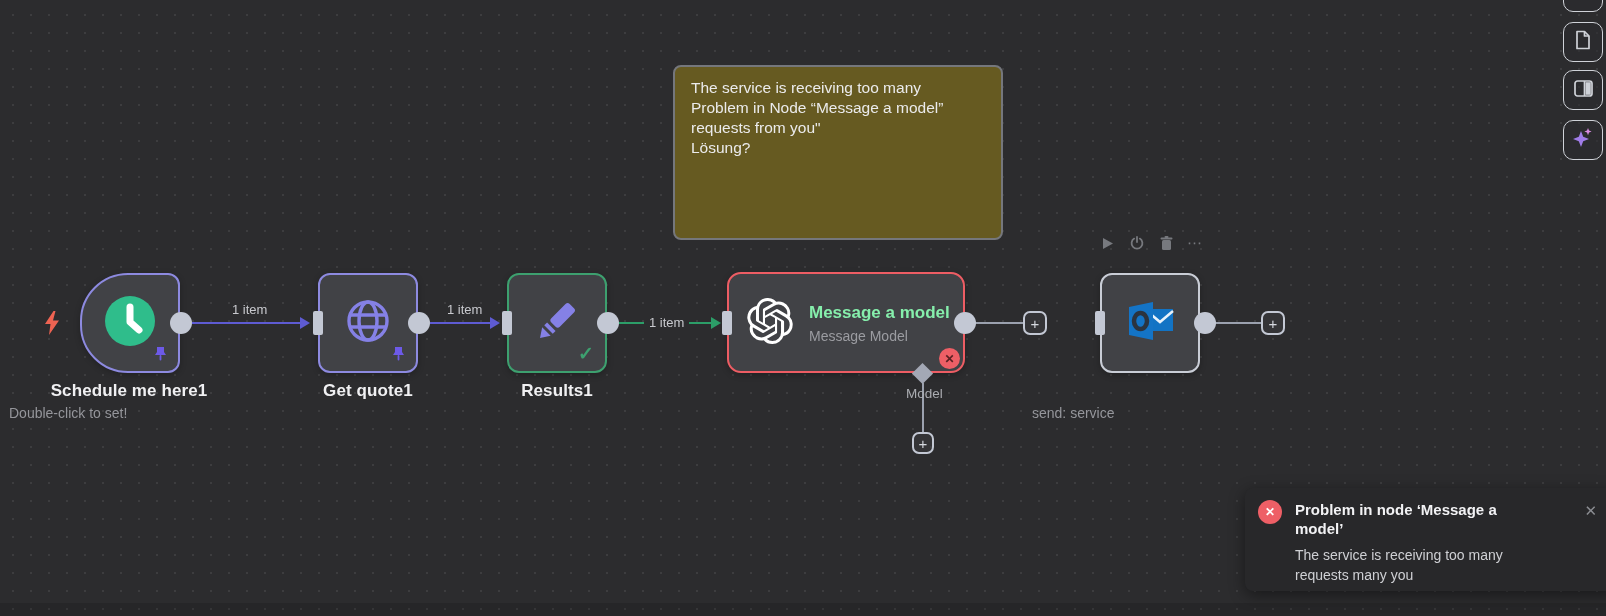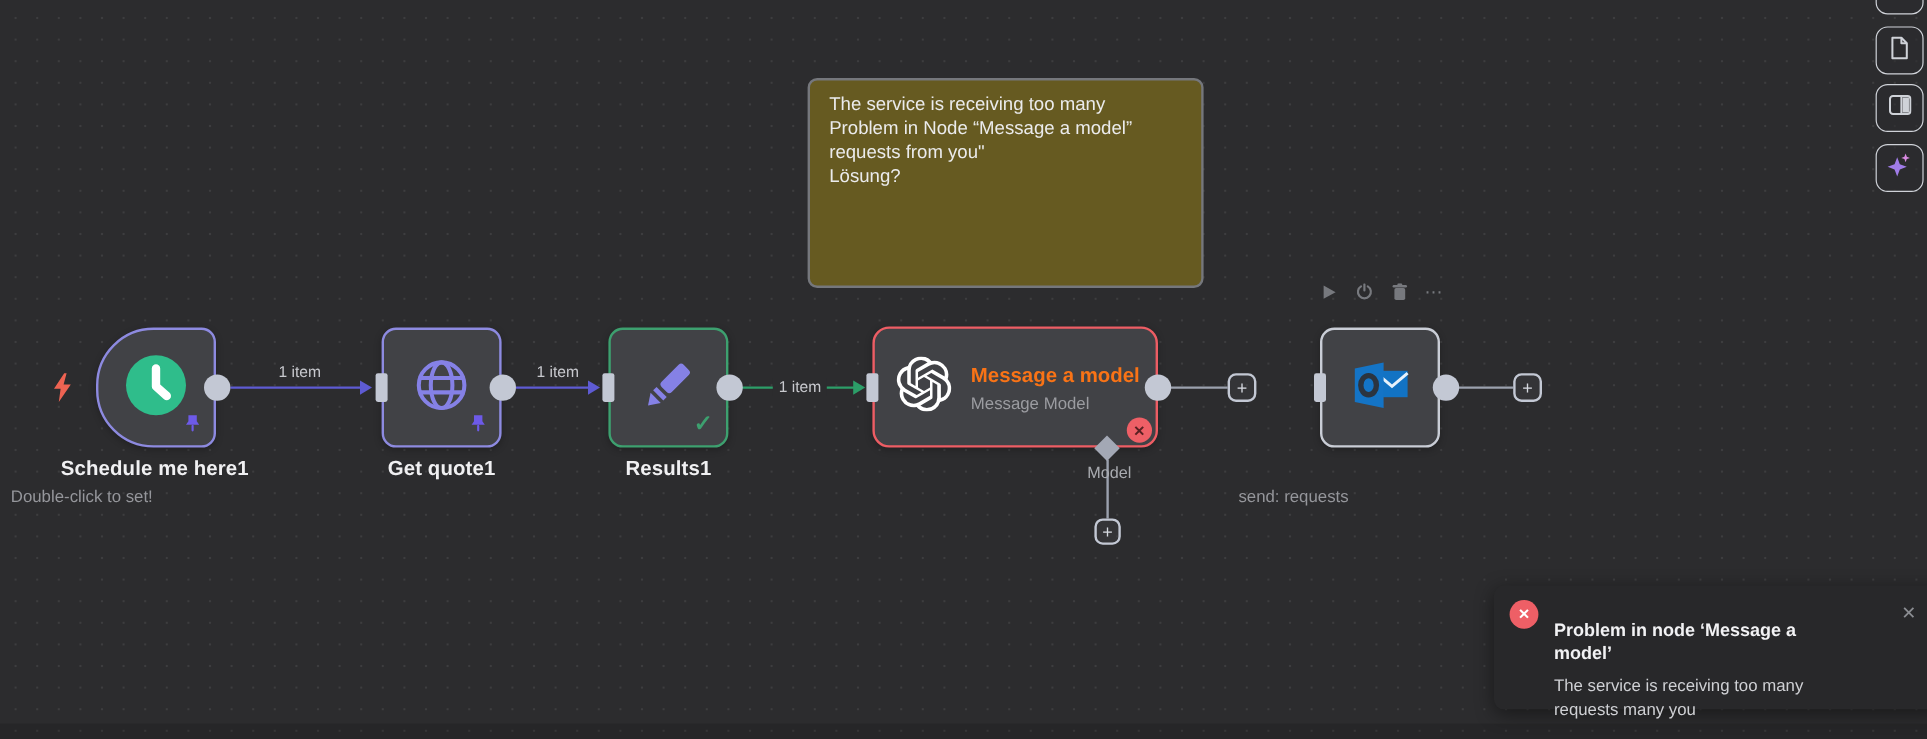--- a/index.html
+++ b/index.html
@@ -43,21 +43,21 @@
     position:absolute; width:240px; text-align:left;
     font-size:14px; color:#95969b;
   }
 
   .corner-badge { position:absolute; right:11px; bottom:6px; }
   .check-glyph { color:#3da06f; font-size:19px; font-weight:700; }
 
   
   .model-inner { display:flex; align-items:center; padding-left:18px; gap:16px; }
   .model-text  { display:flex; flex-direction:column; }
-  .model-title { font-size:17px; font-weight:700; color:#f97316; line-height:21px; width:150px; }
+  .model-title { font-size:17px; font-weight:700; color:#86efac; line-height:21px; width:150px; }
   .model-sub   { font-size:14px; color:#9b9ca1; margin-top:5px; }
   .error-badge {
     position:absolute; left:210px; top:74px; width:21px; height:21px; border-radius:50%;
     background:#ee5f66; color:#5a2022; font-size:12px; font-weight:700;
     display:flex; align-items:center; justify-content:center; line-height:1;
   }
 
   
   .ep-circle { position:absolute; width:22px; height:22px; border-radius:50%; background:#c3c8d4; }
   .ep-square { position:absolute; width:10px; height:24px; border-radius:2px; background:#c3c8d4; }
@@ -92,21 +92,21 @@
   .toast {
     position:absolute; left:1245px; top:488px; width:370px; height:103px;
     background:#28282a; border-radius:8px 0 0 8px;
     box-shadow:0 4px 16px rgba(0,0,0,0.45);
     padding:12px 14px 12px 13px; display:flex; align-items:flex-start;
   }
   .toast-icon {
     width:24px; height:24px; border-radius:50%; background:#ee5f66; flex:0 0 auto;
     color:#fff; font-size:12px; font-weight:700; display:flex; align-items:center; justify-content:center;
   }
-  .toast-body-wrap { margin-left:13px; width:250px;margin-top:16px; }
+  .toast-body-wrap { margin-left:13px; width:250px; }
   .toast-title { font-size:15px; font-weight:700; color:#f2f2f4; line-height:19px; }
   .toast-text  { font-size:14px; color:#cfd0d4; line-height:20px; margin-top:7px; }
   .toast-close { margin-left:auto; color:#8b8d92; font-size:15px; cursor:pointer; padding:2px 4px; }
 
   
   .side-btn {
     position:absolute; left:1563px; width:40px; height:40px;
     border:1.5px solid #cfd2d8; border-radius:10px; background:rgba(44,44,46,0.6);
     display:flex; align-items:center; justify-content:center; cursor:pointer;
   }
@@ -205,21 +205,21 @@
   <div class="node sq node-send">
     <span>
       <svg width="54" height="44" viewBox="0 0 54 44">
         <rect x="24" y="10" width="26" height="22" fill="#1273c4"></rect>
         <path d="M24 12 37 23 50 12" stroke="#e8f2fb" stroke-width="2.5" fill="none"></path>
         <polygon points="6,8 30,3 30,41 6,36" fill="#1474c6"></polygon>
         <ellipse cx="17.5" cy="22" rx="6.5" ry="8" fill="none" stroke="#2b3440" stroke-width="4.5"></ellipse>
       </svg>
     </span>
   </div>
-  <div class="node-sub" style="left:1032px; top:405px;">send: requests</div>
+  <div class="node-sub" style="left:1032px; top:405px;">send: service</div>
 
   <div class="node-toolbar">
     <span class="tb">
       <svg width="12" height="13" viewBox="0 0 12 13">
           <path d="M1 1l10 5.5L1 12z" fill="#77797e"></path>
         </svg>
     </span>
     <span class="tb">
       <svg width="14" height="14" viewBox="0 0 14 14" fill="none" stroke="#77797e" stroke-width="1.8" stroke-linecap="round">
           <path d="M4.2 2.6a5.4 5.4 0 1 0 5.6 0"></path>

